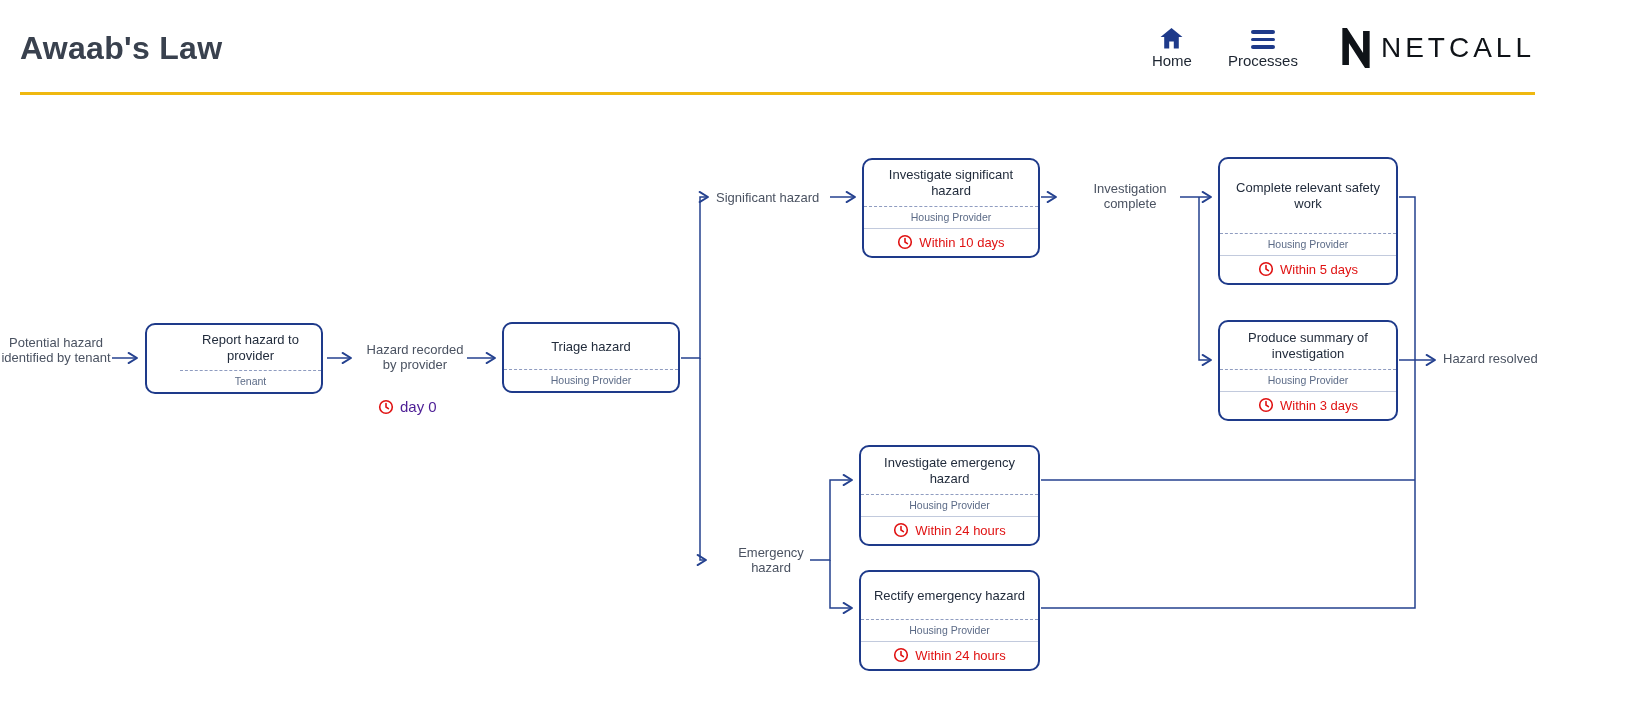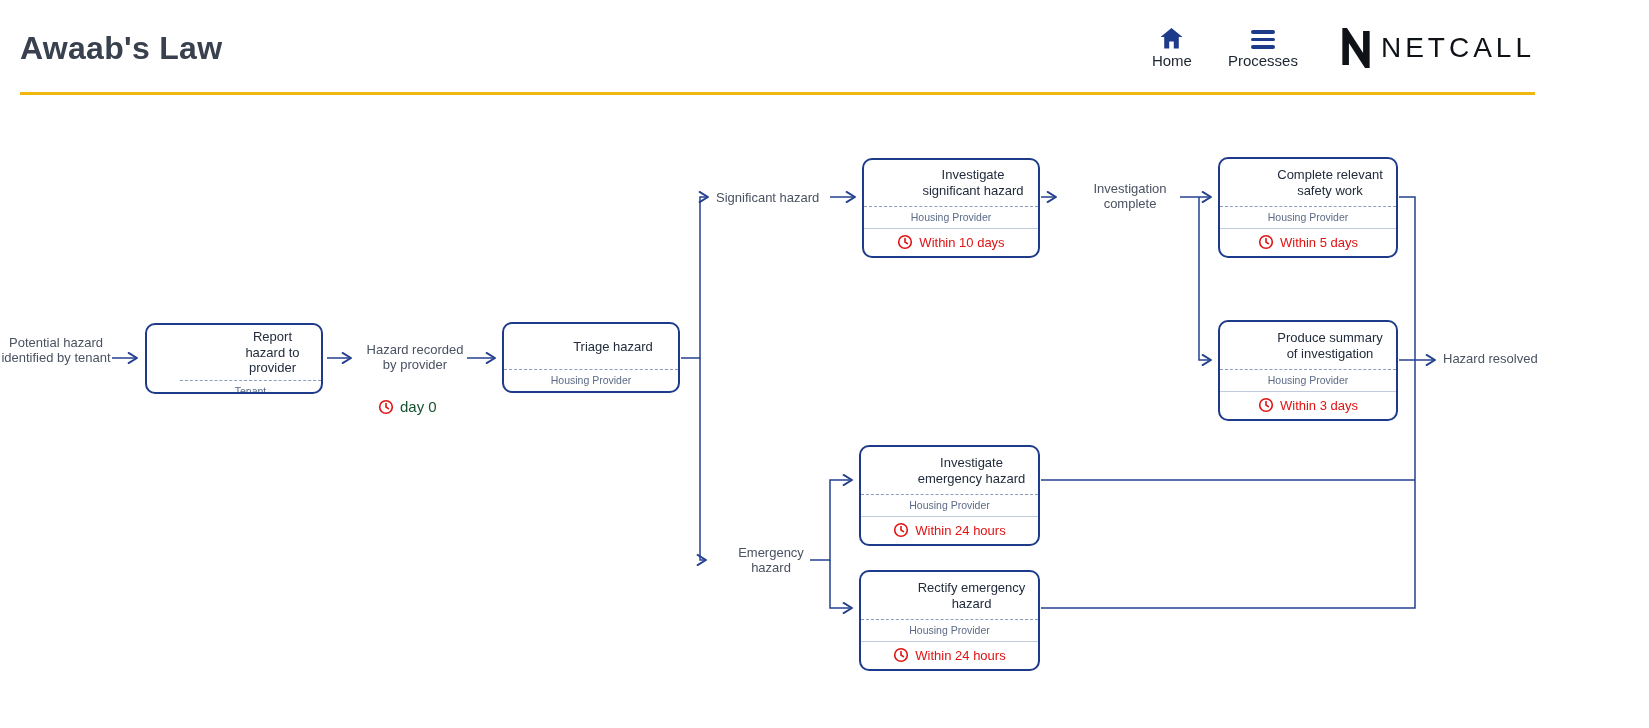--- a/index.html
+++ b/index.html
@@ -23,26 +23,26 @@
 
   
   .diagram { position:relative; width:1649px; height:633px; }
   .edges { position:absolute; left:0; top:0; }
 
   .flow-label { position:absolute; font-size:13px; color:#4a5261; line-height:1.18;
                 text-align:center; }
   .nowrap { white-space:nowrap; }
 
   .milestone { position:absolute; display:flex; align-items:center; gap:6px;
-               color:#14532d; font-size:15px; }
+               color:#4c1d95; font-size:15px; }
 
   .node { position:absolute; background:#fff; border:2px solid #1e3a8a; border-radius:10px;
           display:flex; flex-direction:column; overflow:hidden; cursor:pointer; }
   .node-title { flex:1; display:flex; align-items:center; justify-content:center;
-                text-align:center; font-size:13px; color:#222c3c; padding:4px 10px; line-height:1.2;margin-left:44px; }
+                text-align:center; font-size:13px; color:#222c3c; padding:4px 10px; line-height:1.2; }
   .node-role  { border-top:1px dashed #8f9cc0; text-align:center; font-size:10.5px;
                 color:#5c6b87; padding:4px 0 5px; }
   .node-duration { border-top:1px solid #c2cadd; display:flex; align-items:center;
                    justify-content:center; gap:6px; font-size:13px; color:#e01212;
                    padding:5px 0 6px; }
 </style>
 </head>
 <body>
 
 <header class="header">
@@ -135,21 +135,21 @@
     <div class="node-role">Housing Provider</div>
     <div class="node-duration">
       <svg width="16" height="16" viewBox="0 0 16 16">
         <circle cx="8" cy="8" r="6.3" fill="none" stroke="#e01212" stroke-width="1.6"></circle>
         <path d="M8 4.6 V8 L10.4 9.6" fill="none" stroke="#e01212" stroke-width="1.6" stroke-linecap="round"></path>
       </svg>
       <span>Within 10 days</span>
     </div>
   </div>
 
-  <div class="node" style="left:1218px;top:62px;width:180px;height:101px;">
+  <div class="node" style="left:1218px;top:62px;width:180px;height:128px;">
     <div class="node-title">Complete relevant safety work</div>
     <div class="node-role">Housing Provider</div>
     <div class="node-duration">
       <svg width="16" height="16" viewBox="0 0 16 16">
         <circle cx="8" cy="8" r="6.3" fill="none" stroke="#e01212" stroke-width="1.6"></circle>
         <path d="M8 4.6 V8 L10.4 9.6" fill="none" stroke="#e01212" stroke-width="1.6" stroke-linecap="round"></path>
       </svg>
       <span>Within 5 days</span>
     </div>
   </div>

